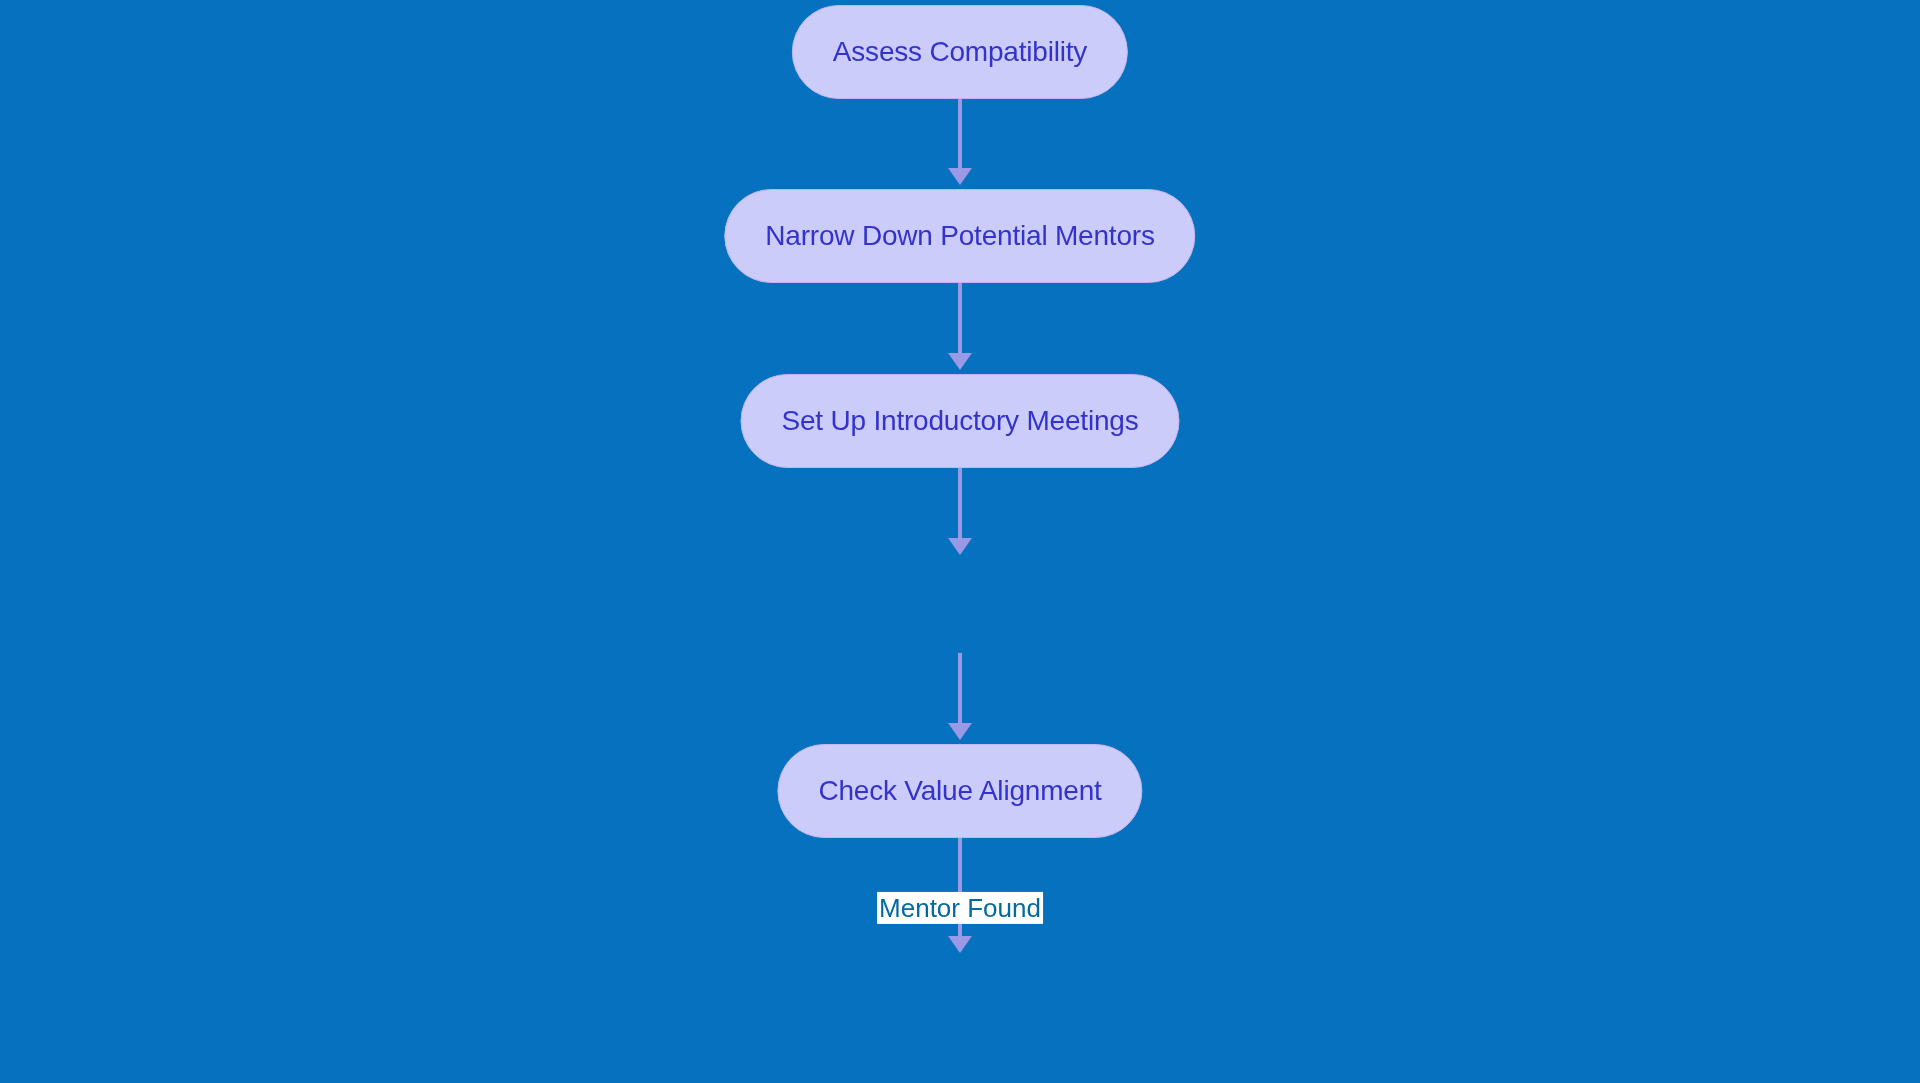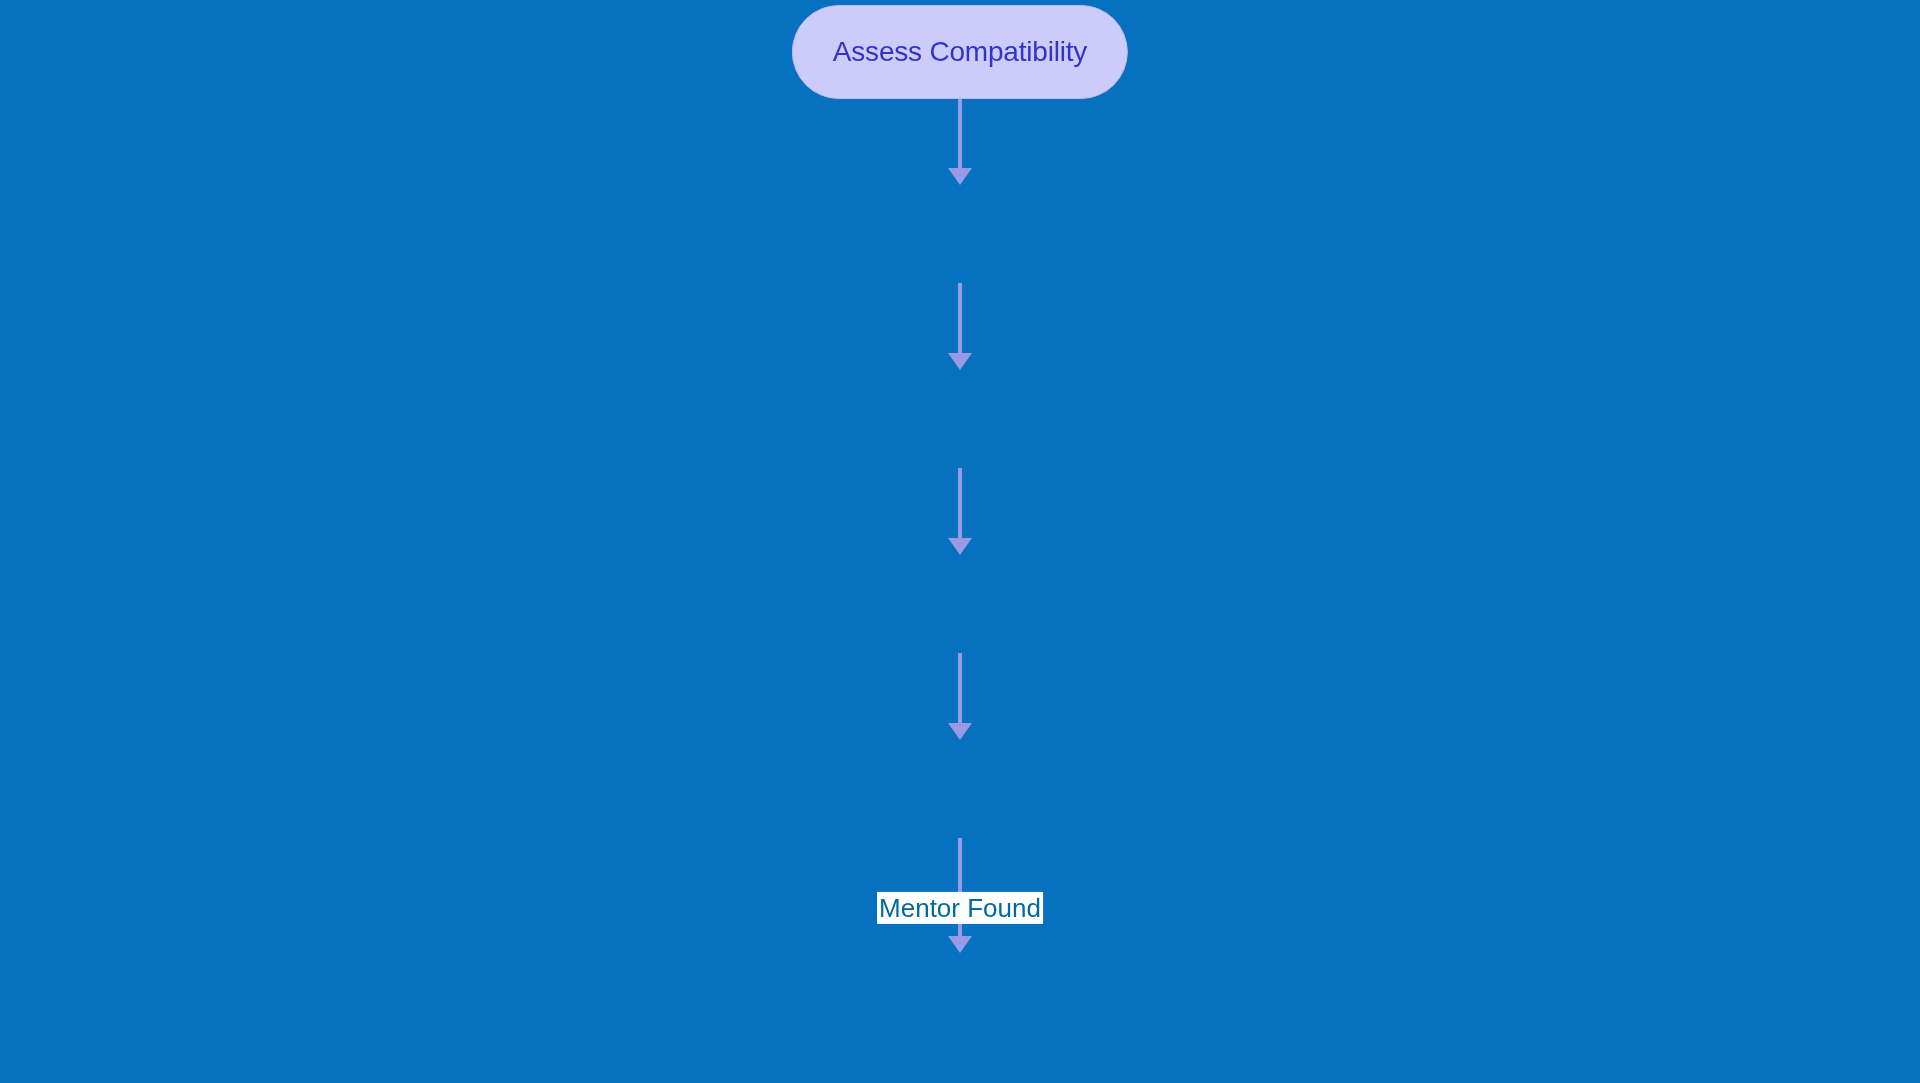--- a/index.html
+++ b/index.html
@@ -112,32 +112,41 @@
 <div id="flowchart-canvas">
   <div class="flow-column">
 
     <div class="node node-1">
       <span class="node-label">Assess Compatibility</span>
     </div>
 
     <div class="edge edge-1"></div>
     <div class="arrowhead arrow-1"></div>
 
+    <div class="node node-2">
+      <span class="node-label">Narrow Down Potential Mentors</span>
+    </div>
 
     <div class="edge edge-2"></div>
     <div class="arrowhead arrow-2"></div>
 
+    <div class="node node-3">
+      <span class="node-label">Set Up Introductory Meetings</span>
+    </div>
 
     <div class="edge edge-3"></div>
     <div class="arrowhead arrow-3"></div>
 
 
     <div class="edge edge-4"></div>
     <div class="arrowhead arrow-4"></div>
 
+    <div class="node node-5">
+      <span class="node-label">Check Value Alignment</span>
+    </div>
 
     <div class="edge edge-5"></div>
     <div class="edge-label edge-label-1">Mentor Found</div>
     <div class="arrowhead arrow-5"></div>
 
 
   </div>
 </div>
 
 </body></html>

